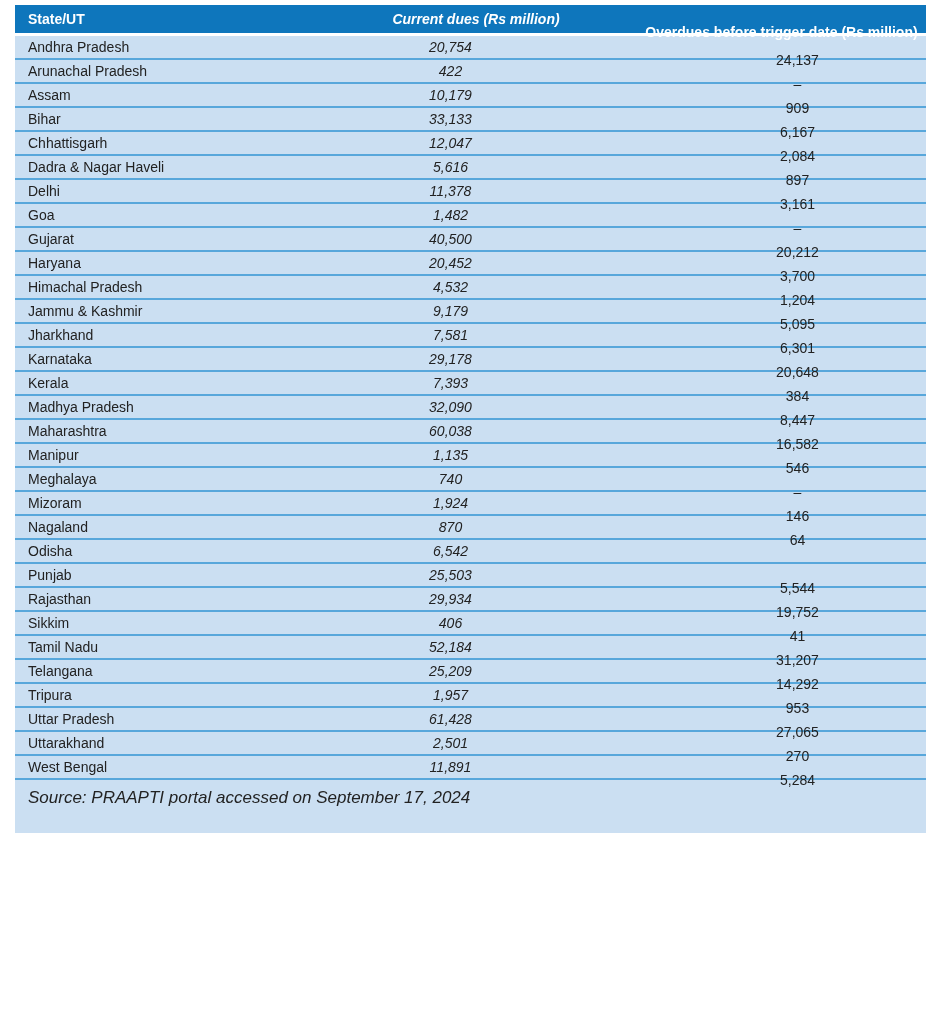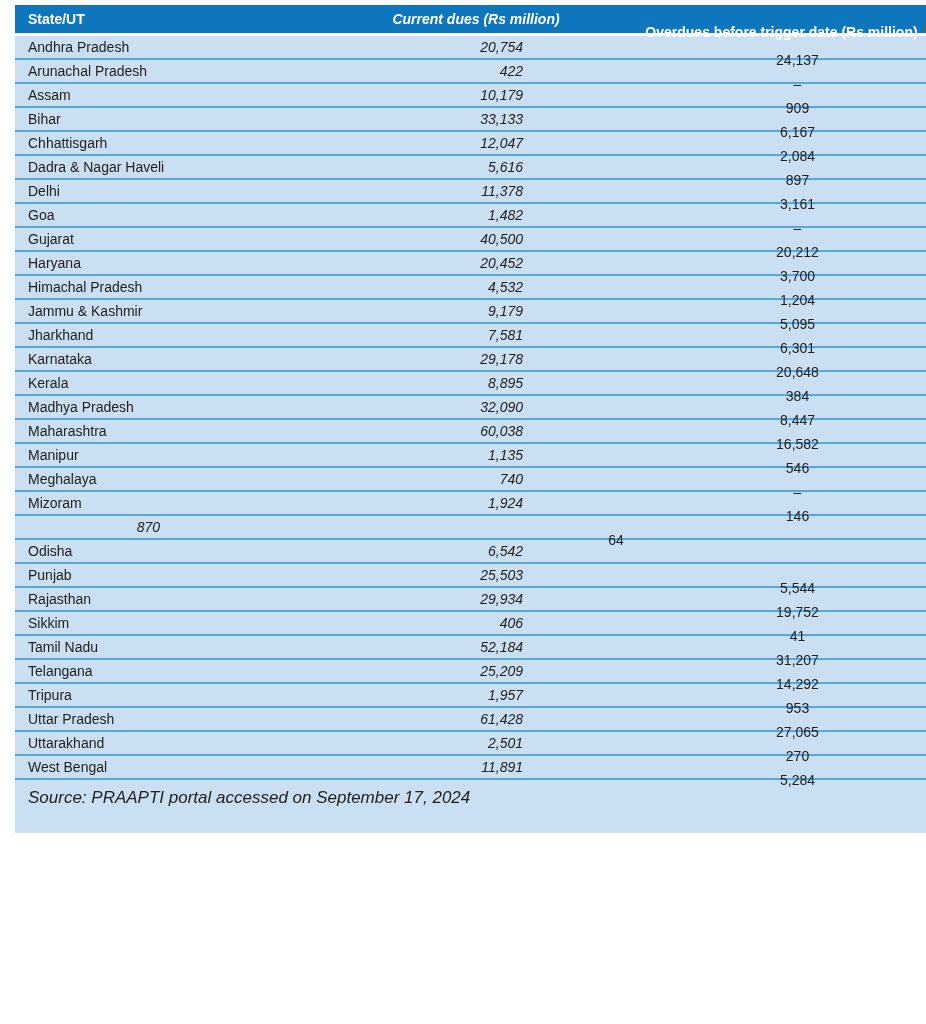--- a/index.html
+++ b/index.html
@@ -34,21 +34,21 @@
     color: var(--body-text, #222222);
     font-size: 14px;
     gap: 16px;
   }
   .cell, .th { overflow: hidden; white-space: nowrap; }
   .state   { flex: 0 0 347px; padding-left: 13px; text-align: left; }
   .current { flex: 0 0 228px; font-style: italic; }
   .overdue { flex: 1 1 auto; margin-top: 25px; }
   .th.current { text-align: center; }
   .th.overdue { text-align: center; padding-left: 45px; }
-  .cell.current { text-align: right; padding-right: 83px; }
+  .cell.current { text-align: center; padding-right: 83px; }
   .cell.overdue { text-align: center; padding-left: 45px; }
   .tfoot {
     background: var(--row-bg, #CBDFF2);
     height: 53px;
     padding: 8px 0 0 13px;
     font-size: 17px;
     font-style: italic;
     color: var(--body-text, #222222);
   }
 </style>
@@ -128,21 +128,21 @@
         <div class="cell current">7,581</div>
         <div class="cell overdue">6,301</div>
       </div>
       <div class="row">
         <div class="cell state">Karnataka</div>
         <div class="cell current">29,178</div>
         <div class="cell overdue">20,648</div>
       </div>
       <div class="row">
         <div class="cell state">Kerala</div>
-        <div class="cell current">8,895</div>
+        <div class="cell current">7,393</div>
         <div class="cell overdue">384</div>
       </div>
       <div class="row">
         <div class="cell state">Madhya Pradesh</div>
         <div class="cell current">32,090</div>
         <div class="cell overdue">8,447</div>
       </div>
       <div class="row">
         <div class="cell state">Maharashtra</div>
         <div class="cell current">60,038</div>
@@ -157,20 +157,21 @@
         <div class="cell state">Meghalaya</div>
         <div class="cell current">740</div>
         <div class="cell overdue">–</div>
       </div>
       <div class="row">
         <div class="cell state">Mizoram</div>
         <div class="cell current">1,924</div>
         <div class="cell overdue">146</div>
       </div>
       <div class="row">
+        <div class="cell state">Nagaland</div>
         <div class="cell current">870</div>
         <div class="cell overdue">64</div>
       </div>
       <div class="row">
         <div class="cell state">Odisha</div>
         <div class="cell current">6,542</div>
       </div>
       <div class="row">
         <div class="cell state">Punjab</div>
         <div class="cell current">25,503</div>

